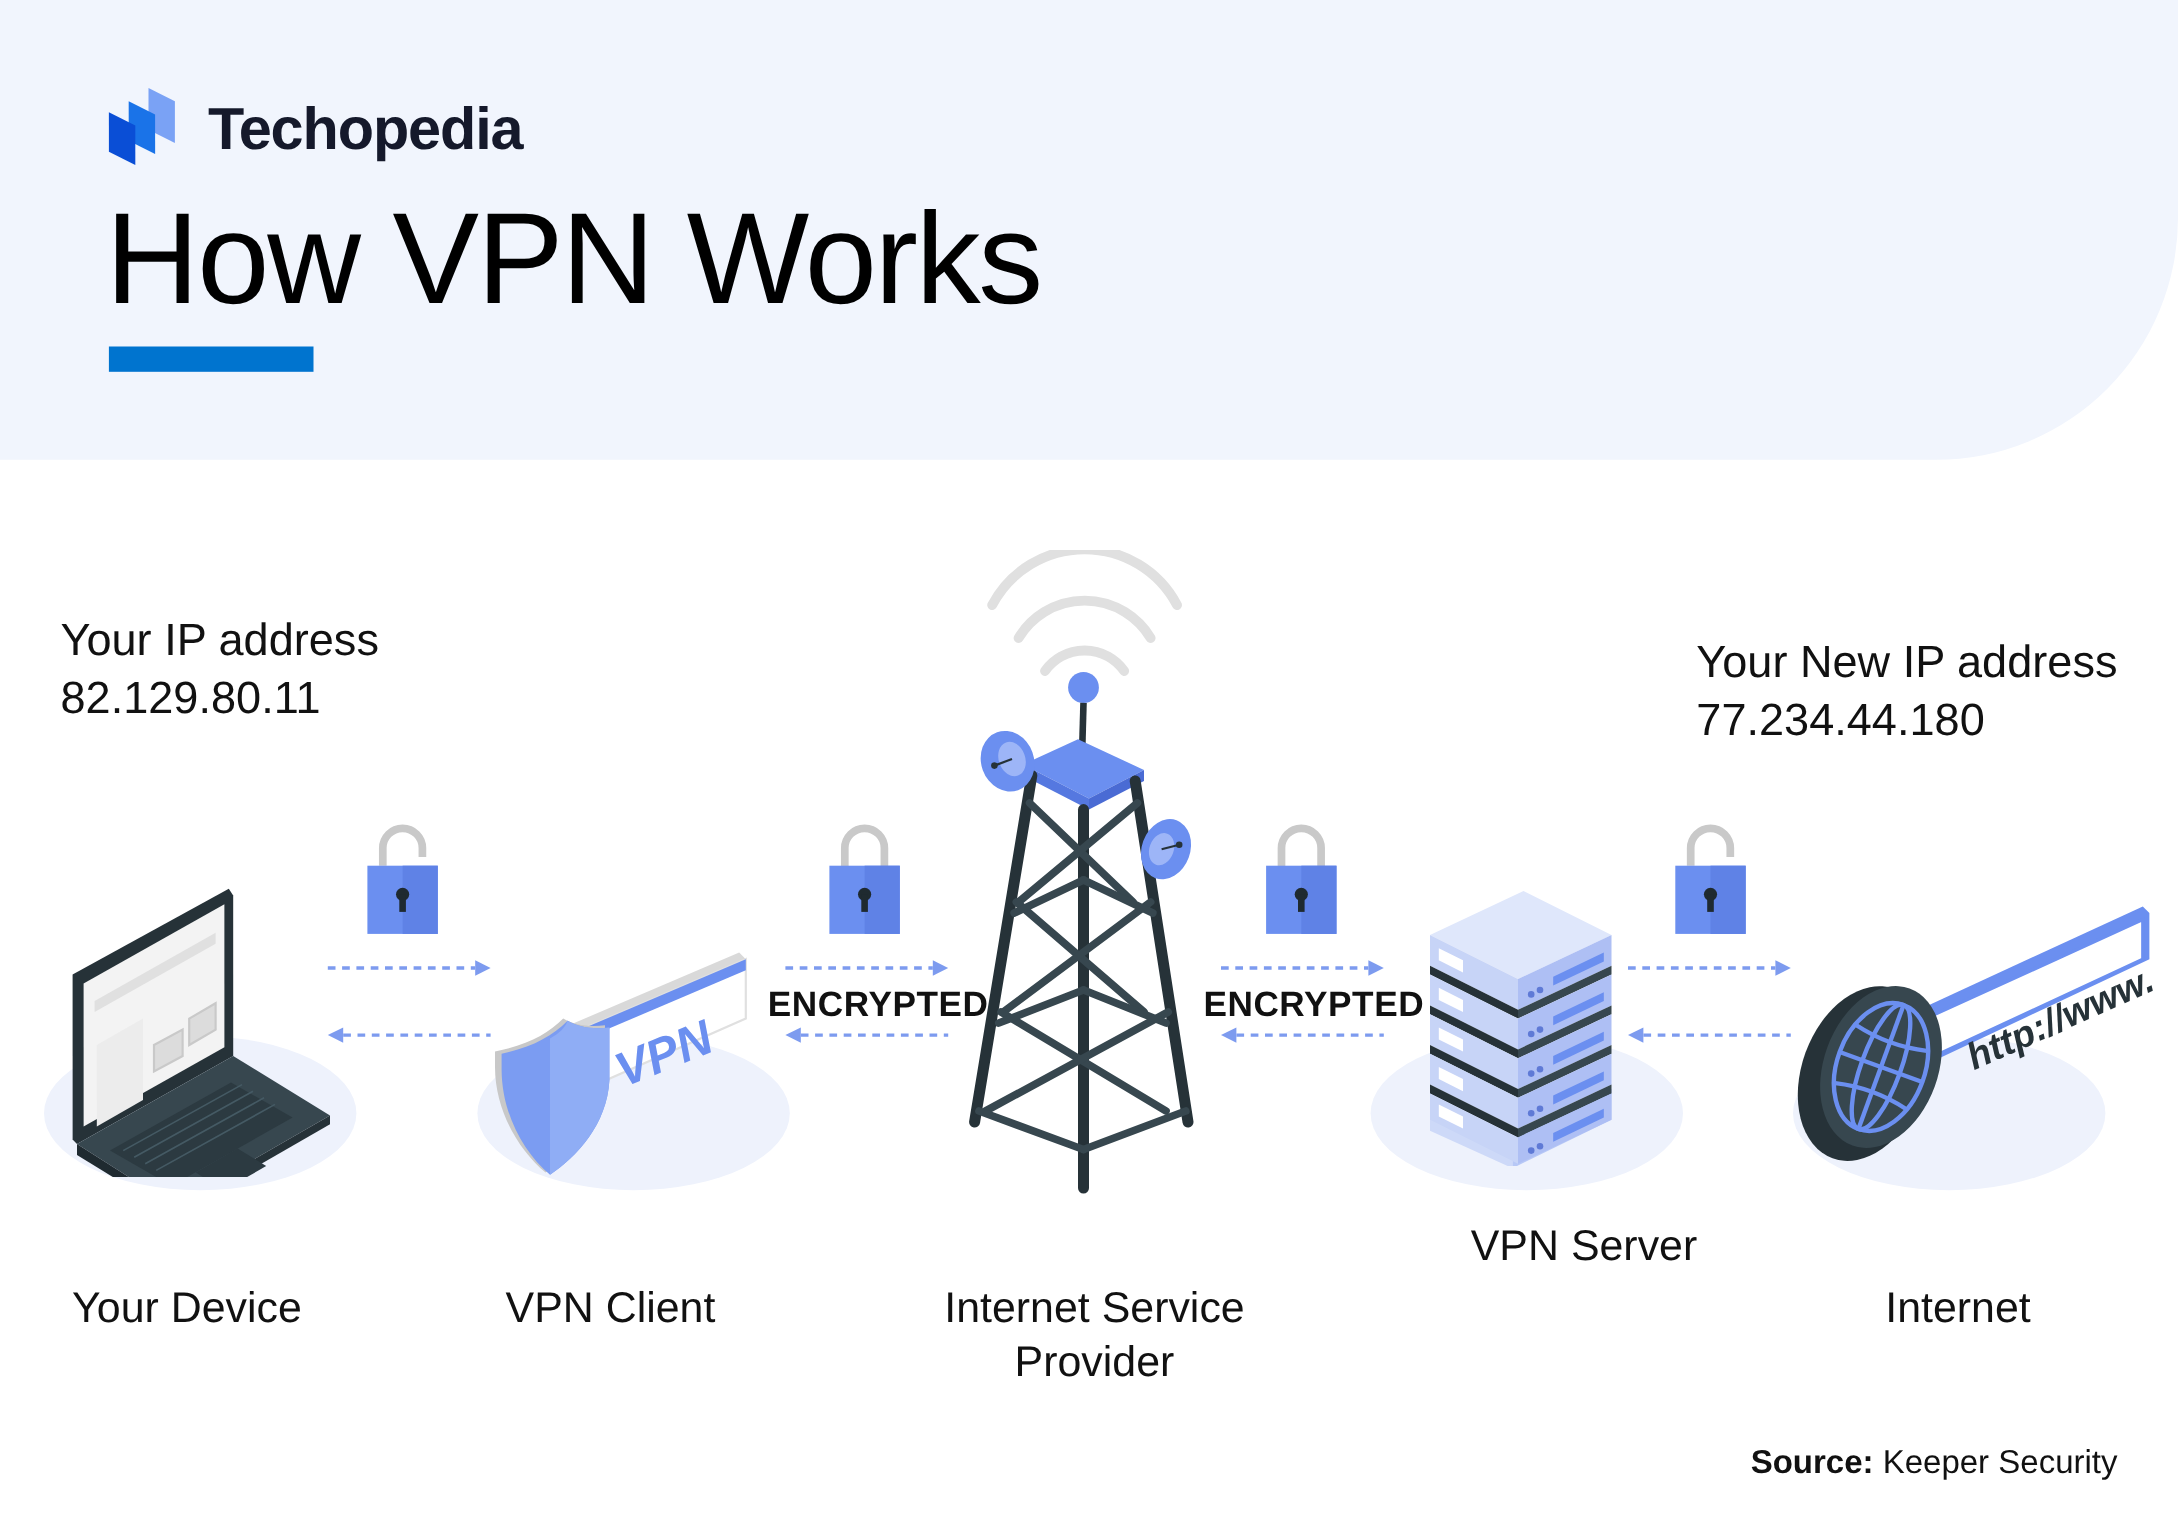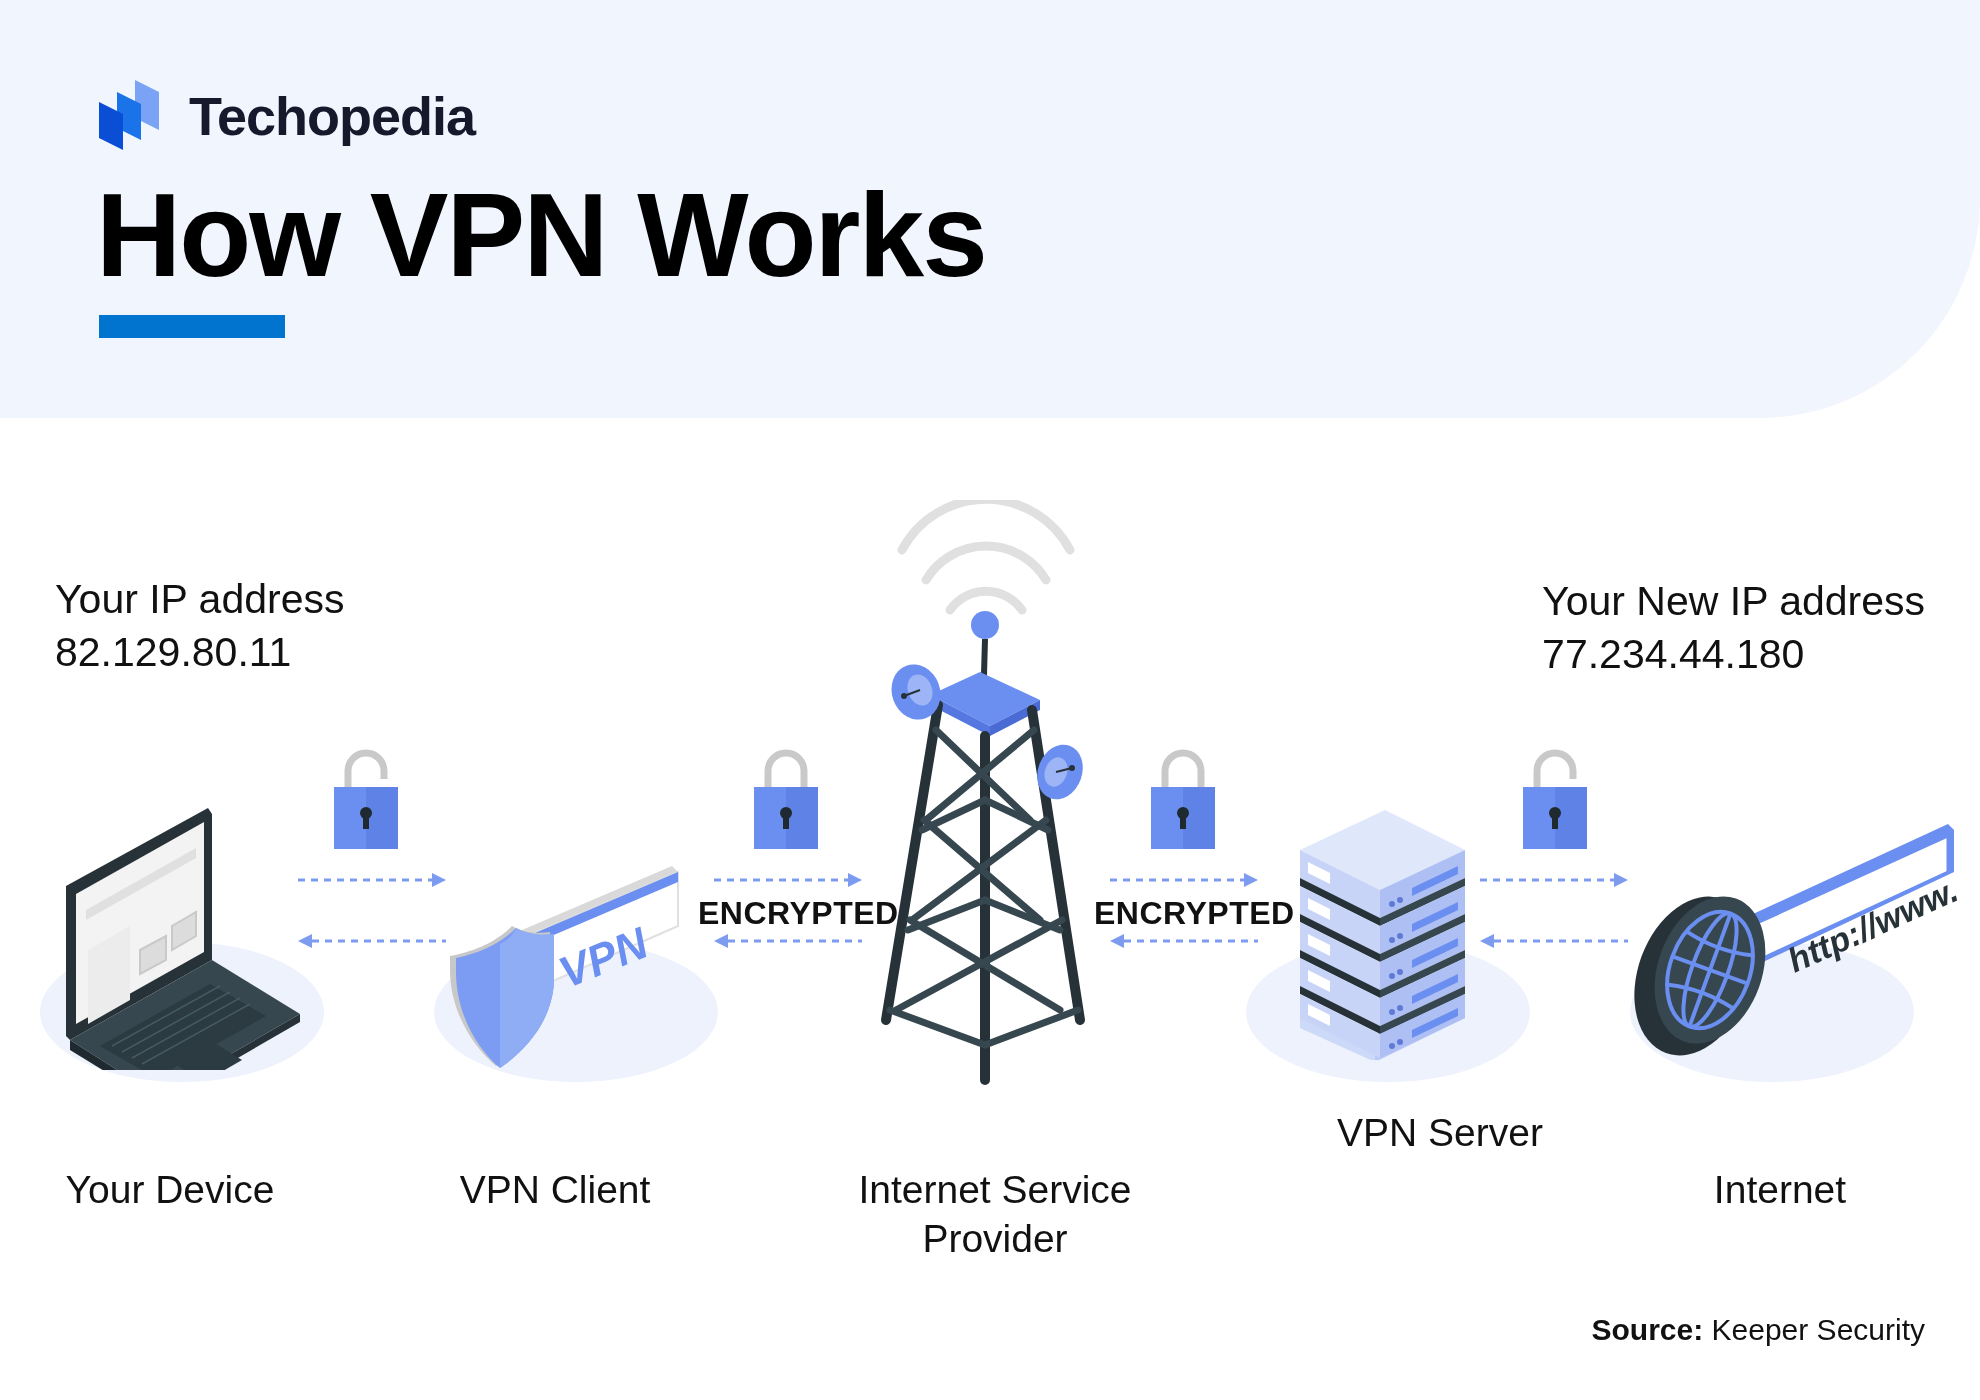--- a/index.html
+++ b/index.html
@@ -14,28 +14,28 @@
     background:#f1f5fd;
     border-bottom-right-radius:220px;
   }
   .logo { position:absolute; left:97px; top:78px; display:flex; align-items:center;text-align:right; }
   .logo svg { width:70px; height:72px; }
   .logo-text {
     margin-left:22px; font-size:54px; font-weight:bold; color:#15192b;
     letter-spacing:-1px;
   }
   .title {
-    position:absolute; left:96px; top:176px; font-size:118px; font-weight:bold;
+    position:absolute; left:96px; top:176px; font-size:118px; font-weight:normal;
     color:#000; letter-spacing:-2px; line-height:1;
   }
   .title-underline {
     position:absolute; left:99px; top:315px; width:186px; height:23px; background:#0074cf;
   }
   .ip-block { position:absolute; font-size:41px; line-height:53px; color:#111; }
-  .ip-left { left:55px; top:573px; }
+  .ip-left { left:55px; top:555px; }
   .ip-right { right:55px; top:575px; text-align:left; }
 
   .node-label { position:absolute; font-size:39px; text-align:center; line-height:49px; color:#111; }
   .encrypted { position:absolute; font-size:32px; font-weight:bold; color:#111; letter-spacing:0.5px; }
   .source { position:absolute; right:55px; top:1313px; font-size:30px; color:#111; }
   .source b { font-weight:bold;text-align:center; }
 
   .abs { position:absolute; }
   .lock svg { width:76px; height:110px; }
 </style>

